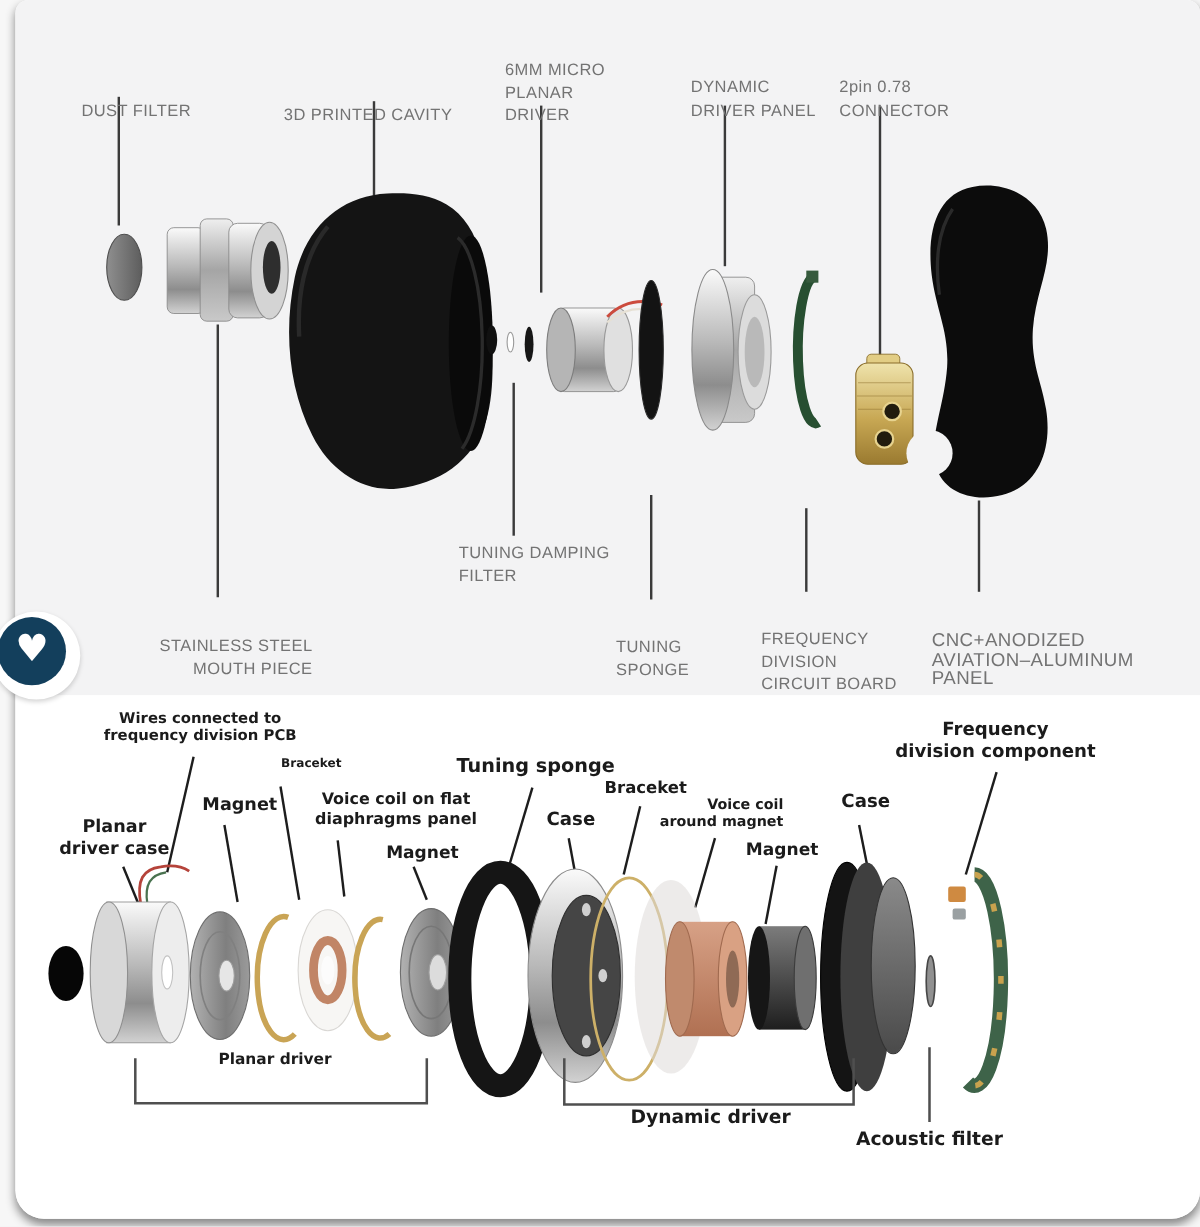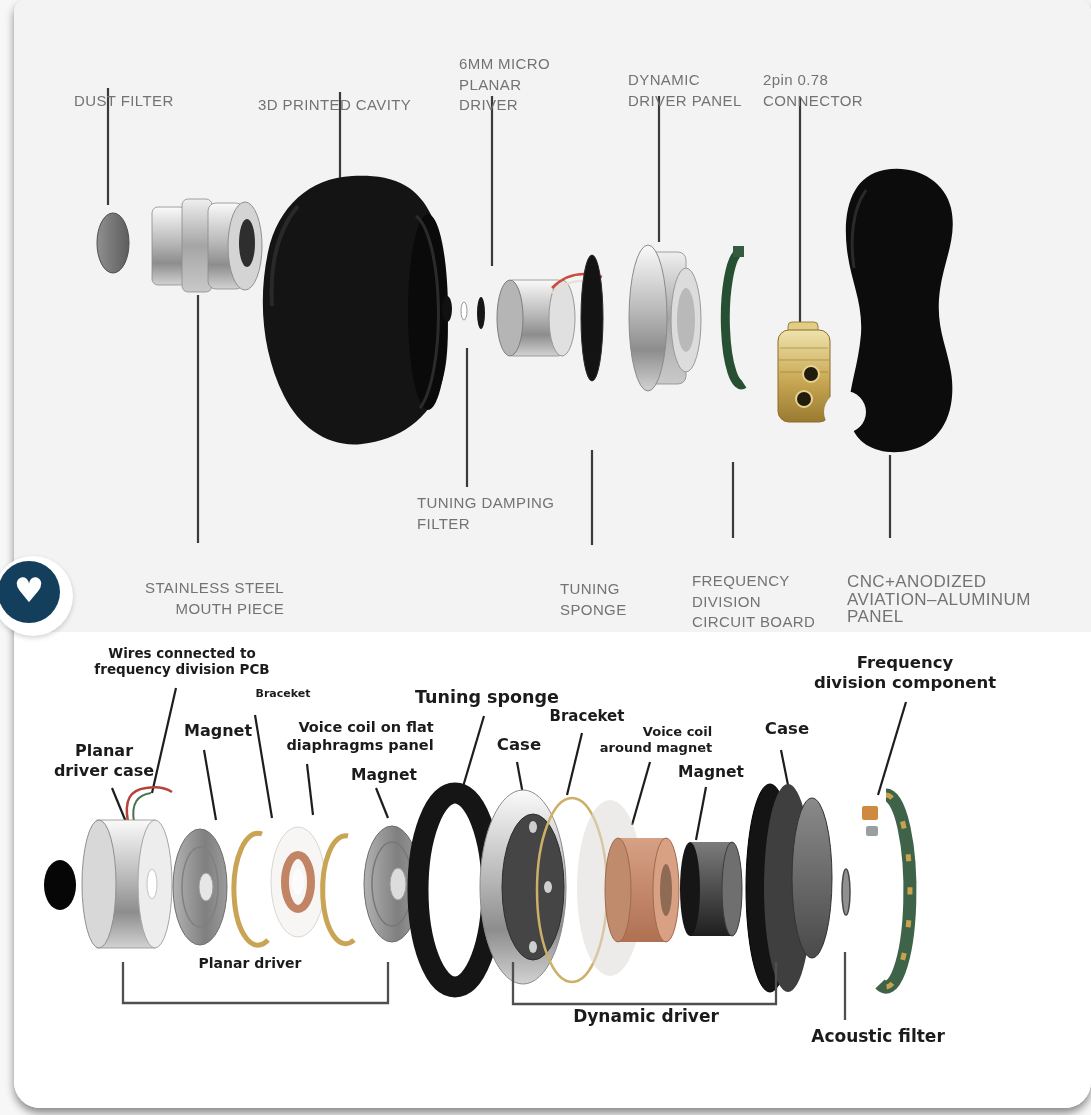--- a/index.html
+++ b/index.html
@@ -305,33 +305,33 @@
 <div class="lbl t-lbl small" style="left:847px;top:543px;">CNC+ANODIZED
 AVIATION–ALUMINUM
 PANEL</div>
 
 <div class="lbl b-lbl" style="left:182px;top:645px;font-size:13.5px;">Wires connected to
 frequency division PCB</div>
 <div class="lbl b-lbl" style="left:104px;top:741px;font-size:16px;">Planar
 driver case</div>
 <div class="lbl b-lbl" style="left:218px;top:721px;font-size:16px;">Magnet</div>
 <div class="lbl b-lbl" style="left:283px;top:687px;font-size:11px;">Braceket</div>
-<div class="lbl b-lbl" style="left:360px;top:719px;font-size:14.5px;text-align:right;">Voice coil on flat
+<div class="lbl b-lbl" style="left:360px;top:719px;font-size:14.5px;">Voice coil on flat
 diaphragms panel</div>
 <div class="lbl b-lbl" style="left:384px;top:766px;font-size:15.5px;">Magnet</div>
 <div class="lbl b-lbl" style="left:487px;top:687px;font-size:17.5px;">Tuning sponge</div>
 <div class="lbl b-lbl" style="left:519px;top:735px;font-size:16.5px;">Case</div>
 <div class="lbl b-lbl" style="left:587px;top:707px;font-size:15px;">Braceket</div>
 <div class="lbl b-lbl" style="left:656px;top:724px;font-size:13px;text-align:right;">Voice coil
 around magnet</div>
 <div class="lbl b-lbl" style="left:711px;top:763px;font-size:15.5px;">Magnet</div>
 <div class="lbl b-lbl" style="left:787px;top:719px;font-size:16.5px;">Case</div>
 <div class="lbl b-lbl" style="left:905px;top:653px;font-size:16.5px;">Frequency
 division component</div>
 <div class="lbl b-lbl" style="left:250px;top:955px;font-size:14px;">Planar driver</div>
 <div class="lbl b-lbl" style="left:646px;top:1006px;font-size:17px;">Dynamic driver</div>
-<div class="lbl b-lbl" style="left:845px;top:1026px;font-size:17px;margin-left:33px;">Acoustic filter</div>
+<div class="lbl b-lbl" style="left:845px;top:1026px;font-size:17px;">Acoustic filter</div>
 
 <div class="fav-badge">
   <button class="fav-btn" style="background:#133f5c;">
     <span>♥</span>
   </button>
 </div>
 
 </body></html>

